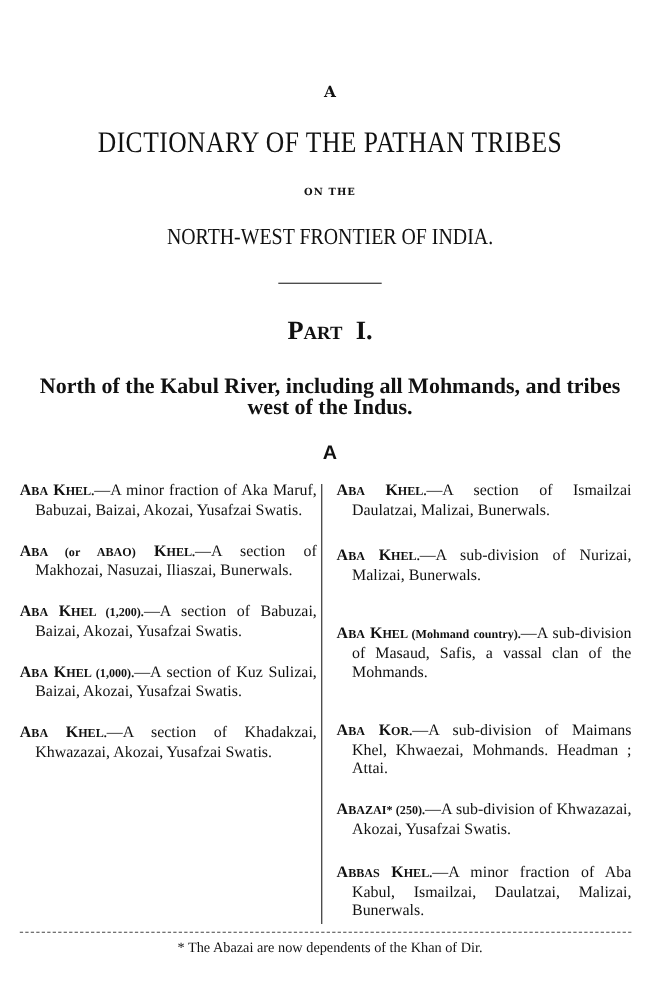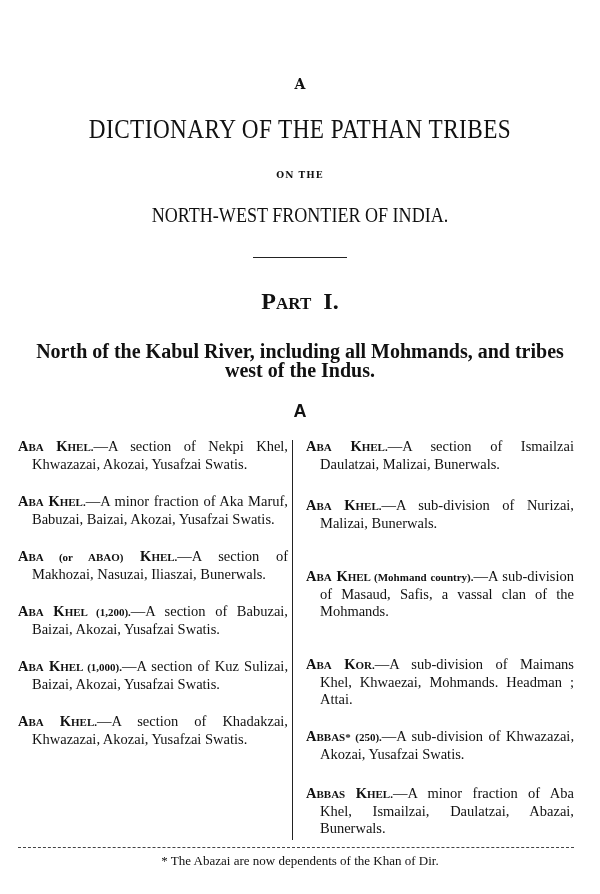--- a/index.html
+++ b/index.html
@@ -38,31 +38,30 @@
 </div>
 
 <div class="center subtitle">
   <div>North of the Kabul River, including all Mohmands, and tribes</div>
   <div>west of the Indus.</div>
 </div>
 
 <div class="center letter">A</div>
 
 <div class="col left" id="leftcol">
-    <div class="entry" style="margin-bottom: 20px;"><span class="head"><span>A</span><span class="sc">BA</span><span> K</span><span class="sc">HEL.</span></span><span>—A section of Nekpi Khel, Khwazazai, Akozai, Yusafzai Swatis.</span></div>
     <div class="entry" style="margin-bottom: 20px;"><span class="head"><span>A</span><span class="sc">BA</span><span> K</span><span class="sc">HEL.</span></span><span>—A minor fraction of Aka Maruf, Babuzai, Baizai, Akozai, Yusafzai Swatis.</span></div>
     <div class="entry" style="margin-bottom: 20px;"><span class="head"><span>A</span><span class="sc">BA (or ABAO)</span><span> K</span><span class="sc">HEL.</span></span><span>—A section of Makhozai, Nasuzai, Iliaszai, Bunerwals.</span></div>
     <div class="entry" style="margin-bottom: 20px;"><span class="head"><span>A</span><span class="sc">BA</span><span> K</span><span class="sc">HEL (1,200).</span></span><span>—A section of Babuzai, Baizai, Akozai, Yusafzai Swatis.</span></div>
     <div class="entry" style="margin-bottom: 20px;"><span class="head"><span>A</span><span class="sc">BA</span><span> K</span><span class="sc">HEL (1,000).</span></span><span>—A section of Kuz Sulizai, Baizai, Akozai, Yusafzai Swatis.</span></div>
     <div class="entry" style="margin-bottom: 0px; margin-top: 20px;"><span class="head"><span>A</span><span class="sc">BA</span><span> K</span><span class="sc">HEL.</span></span><span>—A section of Khadakzai, Khwazazai, Akozai, Yusafzai Swatis.</span></div>
   </div>
 <div class="vrule"></div>
 <div class="col right" id="rightcol">
     <div class="entry" style="margin-bottom: 24px;"><span class="head"><span>A</span><span class="sc">BA</span><span> K</span><span class="sc">HEL.</span></span><span>—A section of Ismailzai Daulatzai, Malizai, Bunerwals.</span></div>
     <div class="entry" style="margin-bottom: 36px;"><span class="head"><span>A</span><span class="sc">BA</span><span> K</span><span class="sc">HEL.</span></span><span>—A sub-division of Nurizai, Malizai, Bunerwals.</span></div>
     <div class="entry" style="margin-bottom: 34px;"><span class="head"><span>A</span><span class="sc">BA</span><span> K</span><span class="sc">HEL (Mohmand country).</span></span><span>—A sub-division of Masaud, Safis, a vassal clan of the Mohmands.</span></div>
     <div class="entry" style="margin-bottom: 20px; margin-top: 36px;"><span class="head"><span>A</span><span class="sc">BA</span><span> K</span><span class="sc">OR.</span></span><span>—A sub-division of Maimans Khel, Khwaezai, Mohmands. Headman ; Attai.</span></div>
-    <div class="entry" style="margin-bottom: 22px;"><span class="head"><span>A</span><span class="sc">BBAS*</span><span></span><span class="sc"> (250).</span></span><span>—A sub-division of Khwazazai, Akozai, Yusafzai Swatis.</span></div>
-    <div class="entry" style="margin-bottom: 0px;"><span class="head"><span>A</span><span class="sc">BBAS</span><span> K</span><span class="sc">HEL.</span></span><span>—A minor fraction of Aba Khel, Ismailzai, Daulatzai, Abazai, Bunerwals.</span></div>
+    <div class="entry" style="margin-bottom: 22px;"><span class="head"><span>A</span><span class="sc">BAZAI*</span><span></span><span class="sc"> (250).</span></span><span>—A sub-division of Khwazazai, Akozai, Yusafzai Swatis.</span></div>
+    <div class="entry" style="margin-bottom: 0px;"><span class="head"><span>A</span><span class="sc">BBAS</span><span> K</span><span class="sc">HEL.</span></span><span>—A minor fraction of Aba Kabul, Ismailzai, Daulatzai, Malizai, Bunerwals.</span></div>
   </div>
 
 <div class="hrule"></div>
 <div class="center footnote">* The Abazai are now dependents of the Khan of Dir.</div>
 
 </body></html>

